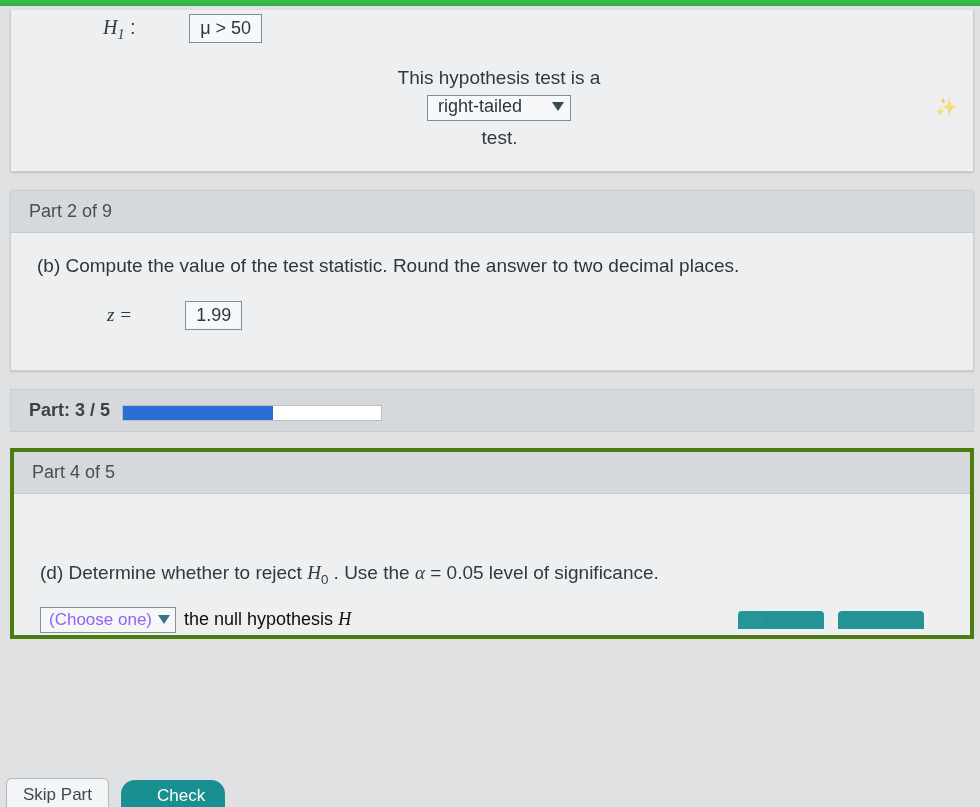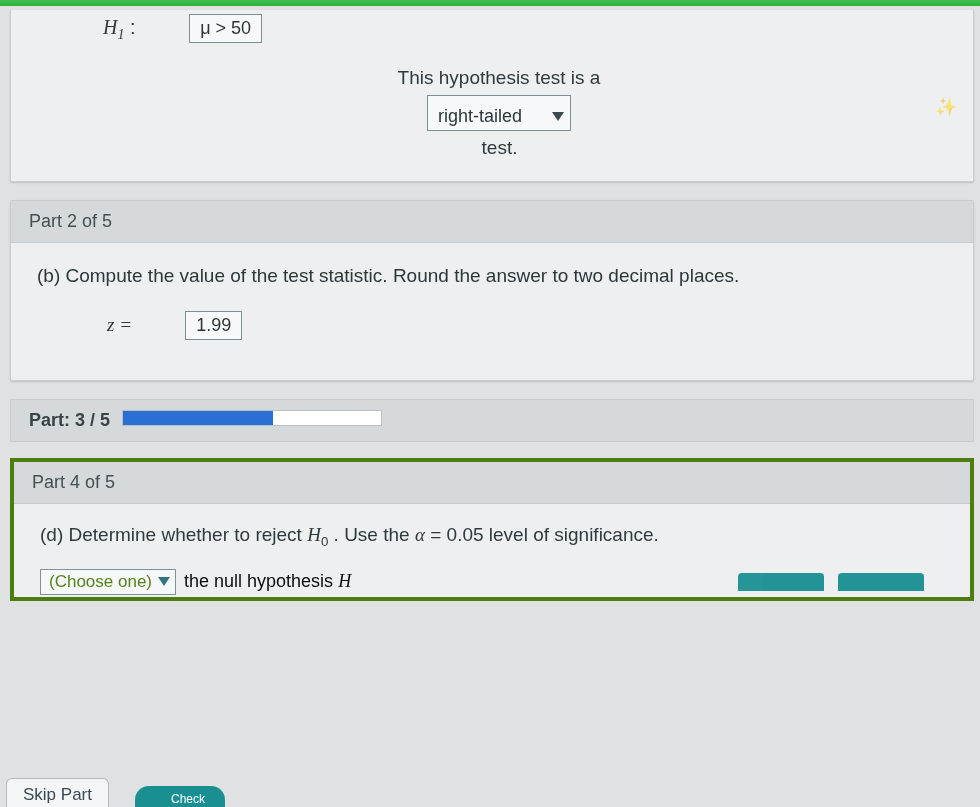--- a/index.html
+++ b/index.html
@@ -56,21 +56,21 @@
     font-size: 18px;
     color: #2d373b;
     vertical-align: middle;
     margin-left: 48px;
   }
   .select-box {
     display: inline-flex;
     align-items: center;
     border: 1px solid #7a9096;
     background: #f6f8f9;
-    padding: 10px 6px 3px 10px;
+    padding: 0 6px 3px 10px;
     font-size: 18px;
     color: #2d373b;
     gap: 30px;
   }
   .select-box.small { font-size: 17px; gap: 6px; padding: 2px 5px 2px 8px; }
   .tri {
     width: 0; height: 0;
     border-left: 6px solid transparent;
     border-right: 6px solid transparent;
     border-top: 9px solid #3b4a50;
@@ -96,41 +96,41 @@
     gap:6px;
     flex-direction:column;
   }
   .top-row2 .after { margin-left: 1px; }
   .progress-strip {
     margin: 0 6px 0 10px;
     background: #d6d9db;
     border: 1px solid #c9cccf;
     padding: 10px 18px;
     display: flex;
-    align-items: flex-start;
+    align-items: flex-end;
     gap: 12px;
   }
   .progress-label { font-size: 18px; color: #384348; font-weight: 600; }
   .prog-outer {
     width: 260px; height: 16px;
     background: #fff;
     border: 1px solid #b9c0c5;
     position: relative;
   }
   .prog-inner {
     height: 100%;
     background: #2b6fd6;
     width: 58%;
   }
   .bottom-cut {
     margin: 16px 6px 0 10px;
     background: #edeff0;
     border: 4px solid #4d7c0f;
   }
-  .bottom-body { padding: 20px 26px 6px 26px; font-size: 19px; }
+  .bottom-body { padding: 20px 26px 6px 26px; font-size: 19px; margin-top: 48px; }
   .d-row {
     padding: 14px 26px 2px 26px;
     font-size: 18px;
     color: #2d6d7e;
     display:flex;
     align-items:center;
     gap:8px;
     opacity: .95;
   }
   .d-row .txt { color:#000000; }
@@ -142,38 +142,38 @@
     border-radius: 4px 4px 0 0;
     background: #1a8f92;
   }
   .footer {
     position: absolute;
     left: 0; right: 0; bottom: 0;
     height: 34px;
     display: flex;
     align-items: flex-end;
     padding: 0 0 0 6px;
-    gap: 26px;
+    gap: 12px;
   }
   .btn-skip {
     background: #f4f5f6;
     border: 1px solid #b3babf;
     border-bottom: none;
     border-radius: 6px 6px 0 0;
     padding: 6px 16px 2px 16px;
     font-size: 17px;
     color: #3a4a50;
   }
   .btn-check {
     background: #1a8f92;
     color: #fff;
     border: none;
     border-radius: 14px 14px 0 0;
     padding: 6px 20px 1px 36px;
-    font-size: 12px;
+    font-size: 17px;
   }
   .sparkle {
     position:absolute;
     right:22px; top:96px;
     color:#9aa4a9;
     font-size:18px;
     opacity:.6;
   }
 </style>
 </head>
@@ -193,21 +193,21 @@
       <span>right-tailed</span>
       <span class="tri"></span>
     </span>
     <span class="after">test.</span>
   </div>
 </div>
 
 <span class="sparkle">✨</span>
 
 <div class="card">
-  <div class="part-header">Part 2 of 5</div>
+  <div class="part-header">Part 2 of 9</div>
   <div class="card-body">
     <div>(b) Compute the value of the test statistic. Round the answer to two decimal places.</div>
     <div class="row-indent" style="margin-top:18px">
       <span class="math-i">z =</span>
       <span class="boxed">1.99</span>
     </div>
   </div>
 </div>
 
 
@@ -219,21 +219,21 @@
 </div>
 
 <div class="bottom-cut">
   <div class="part-header">Part 4 of 5</div>
   <div class="bottom-body">
     <span>
       (d) Determine whether to reject <span class="math-i">H</span><span class="sub">0</span> . Use the <span class="math-i">α</span> = 0.05 level of significance.
     </span>
   </div>
   <div class="d-row">
-    <span class="select-box small" style="color:#4d7c0f">
+    <span class="select-box small" style="color:#8b5cf6">
       <span>(Choose one)</span>
       <span class="tri" style="border-top-color:#2d6d7e"></span>
     </span>
     <span class="txt">the null hypothesis <span class="math-i">H</span></span>
     <div class="pill-row">
       <div class="pill"></div>
       <div class="pill"></div>
     </div>
   </div>
 </div>

